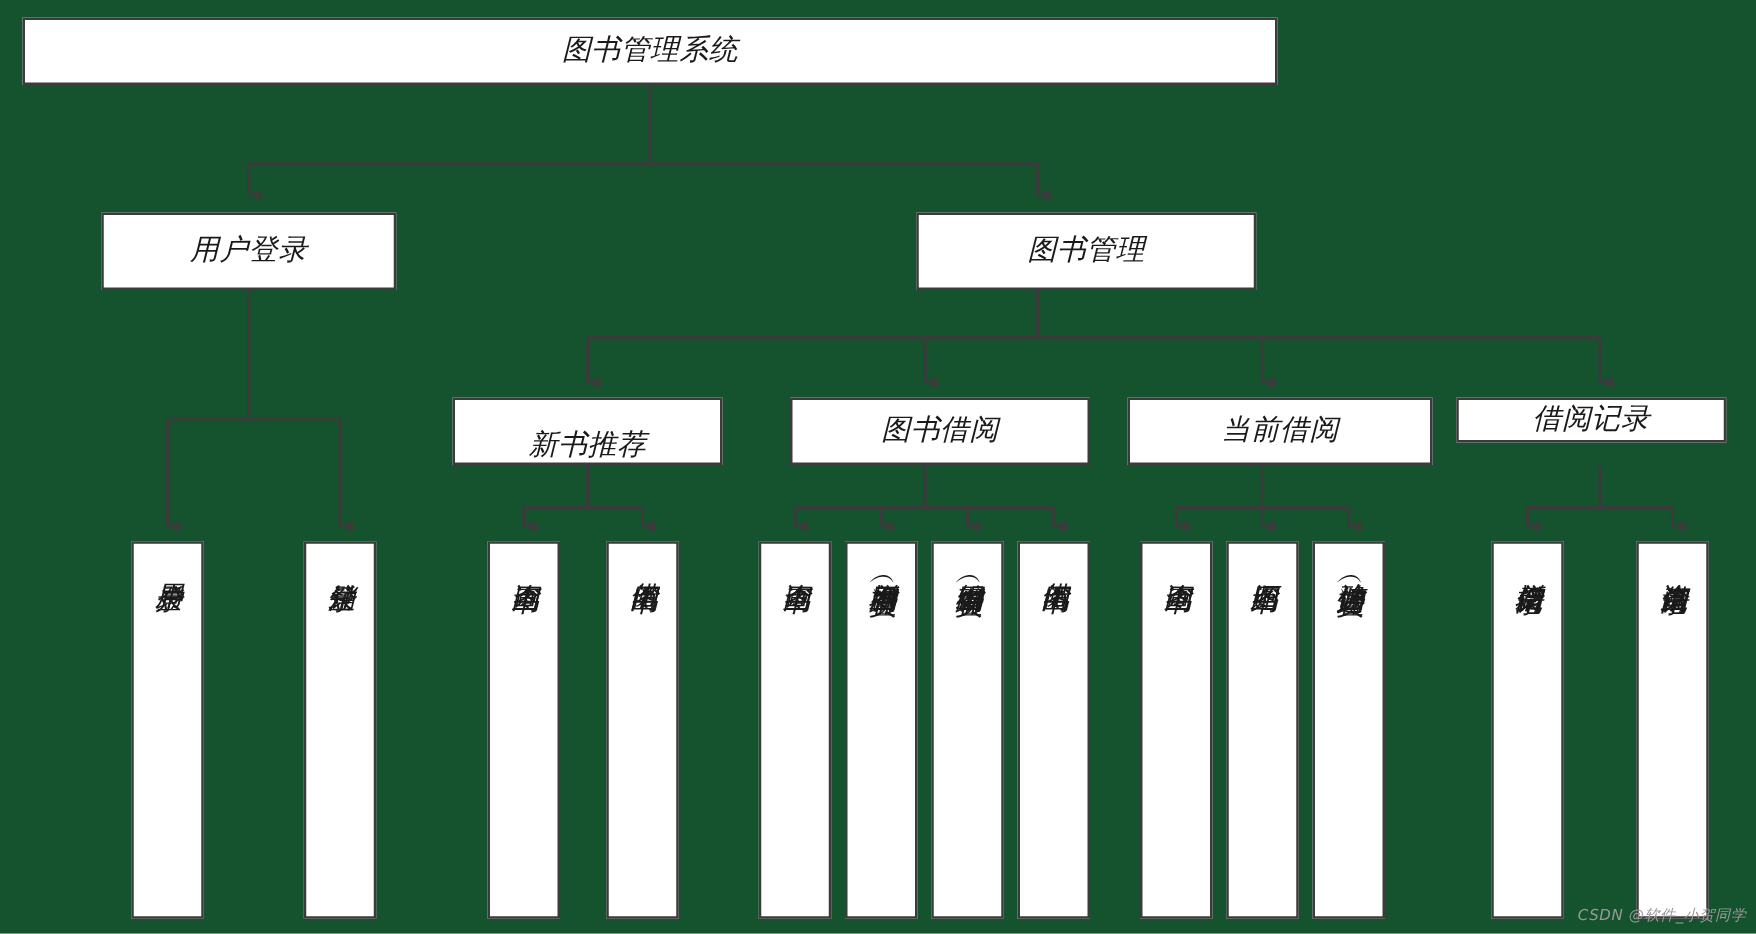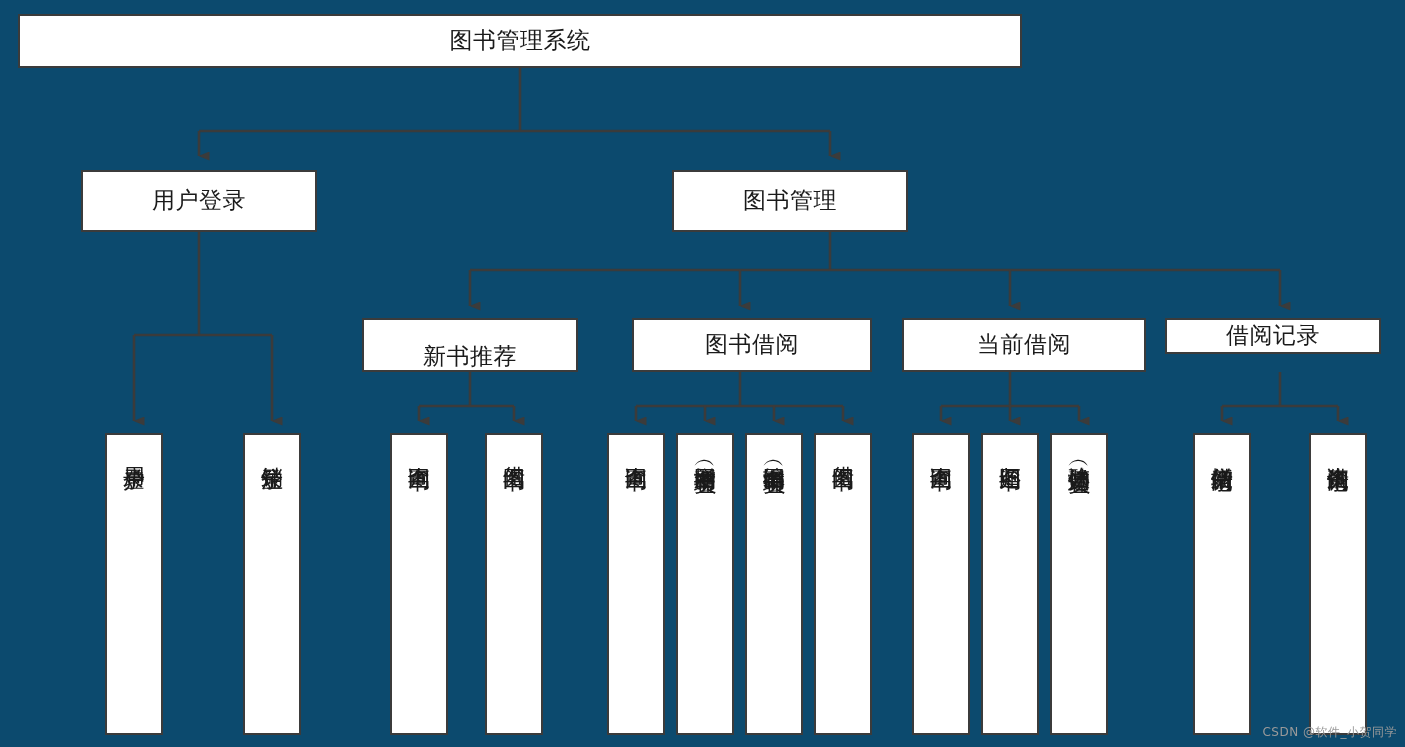--- a/index.html
+++ b/index.html
@@ -8,22 +8,23 @@
     padding: 0;
     background: #ffffff;
   }
   body {
     font-family: "DejaVu Sans", "Liberation Sans", sans-serif;
   }
   #diagram-root {
     position: relative;
     width: 1405px;
     height: 747px;
-    background: #0c4a6e;
+    background: #14532d;
     overflow: hidden;
+    font-style: italic;
   }
   #edges-layer {
     position: absolute;
     left: 0;
     top: 0;
     width: 1405px;
     height: 747px;
     pointer-events: none;
   }
   .node {
@@ -131,21 +132,21 @@
     </g>
   </svg>
 
   <div class="node horizontal level-root" style="left:18px; top:14px; width:1004px; height:54px;">
     <span class="node-label">图书管理系统</span>
   </div>
 
   <div class="node horizontal level-2" style="left:81px; top:170px; width:236px; height:62px;">
     <span class="node-label">用户登录</span>
   </div>
-  <div class="node horizontal level-2" style="left:672px; top:170px; width:236px; height:62px;">
+  <div class="node horizontal level-2" style="left:733px; top:170px; width:272px; height:62px;">
     <span class="node-label">图书管理</span>
   </div>
 
   <div class="node horizontal level-3" style="left:362px; top:318px; width:216px; height:54px;align-items:flex-end;">
     <span class="node-label">新书推荐</span>
   </div>
   <div class="node horizontal level-3" style="left:632px; top:318px; width:240px; height:54px;">
     <span class="node-label">图书借阅</span>
   </div>
   <div class="node horizontal level-3" style="left:902px; top:318px; width:244px; height:54px;">

